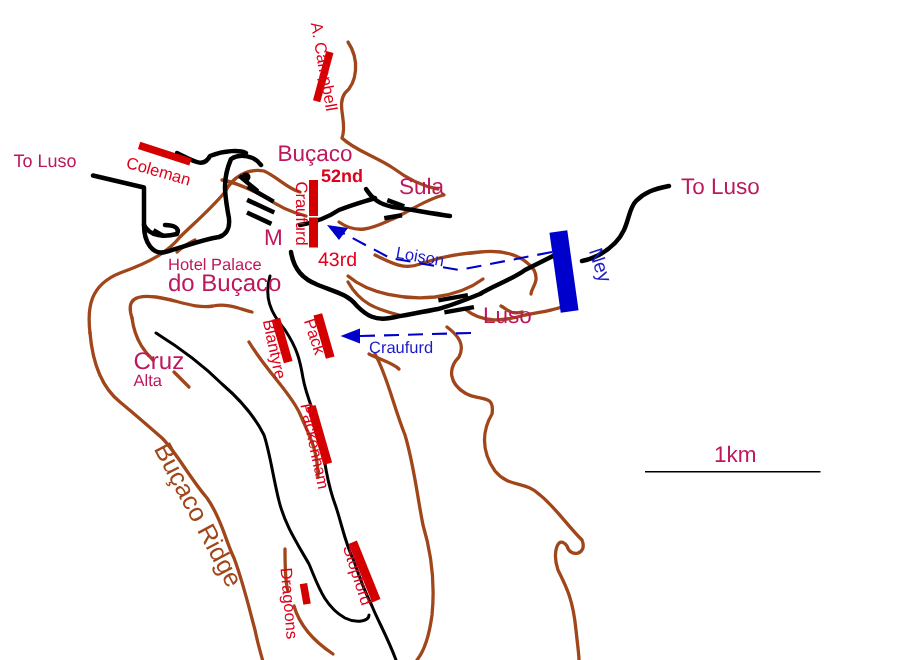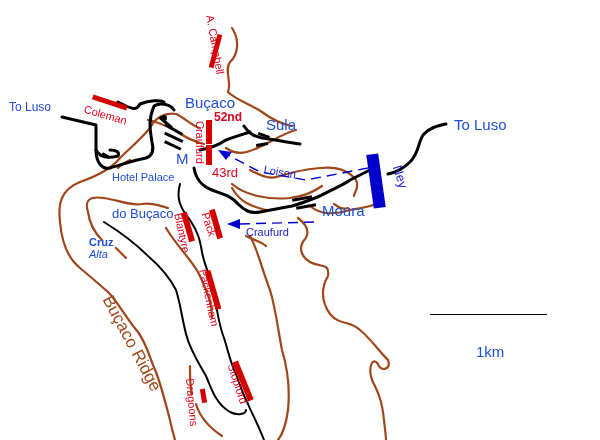--- a/index.html
+++ b/index.html
@@ -6,21 +6,21 @@
   body { width:600px; height:440px; overflow:hidden; position:relative; font-family:"Liberation Sans", sans-serif; }
   svg { position:absolute; left:0; top:0; }
   .contour { fill:none; stroke:#a0461a; stroke-width:2.2; stroke-linejoin:round; stroke-linecap:round; }
   .road { fill:none; stroke:#000; stroke-width:3; stroke-linejoin:round; stroke-linecap:round; }
   .road-thin { fill:none; stroke:#000; stroke-width:2; stroke-linejoin:round; stroke-linecap:round; }
   .unit-red { fill:#d40000; }
   .unit-blue { fill:#0000cc; }
   .arrow { fill:none; stroke:#0000cc; stroke-width:1.4; stroke-dasharray:10 6; }
   .arrowhead { fill:#0000cc; }
   .lbl { position:absolute; white-space:nowrap; font-size:15px; line-height:12px; }
-  .black { color:#1d4ed8; }
+  .black { color:#be185d; }
   .red { color:#e0001b; font-size:11px; }
   .blue { color:#1a1acc; font-size:11px; }
   .brown { color:#a0461a; font-size:17px; }
   .scale { position:absolute; left:430px; top:314px; width:117px; height:0; border-top:1.5px solid #000; }
 </style>
 </head>
 <body>
 
 <svg width="600" height="440" viewBox="0 0 600 440">
 
@@ -90,37 +90,37 @@
     <polygon class="arrowhead" points="218,150 232,152 226,160"></polygon>
     <path class="arrow" d="M314,222 L240,224"></path>
     <polygon class="arrowhead" points="227,224 240,219 240,229"></polygon>
   </g>
 </svg>
 
 <span class="lbl black" style="left:9px;top:101px;font-size:12px;">To Luso</span>
 <span class="lbl black" style="left:454px;top:119px;">To Luso</span>
 <span class="lbl black" style="left:185px;top:97px;">Buçaco</span>
 <span class="lbl black" style="left:266px;top:119px;">Sula</span>
-<span class="lbl black" style="left:322px;top:205px;">Moura</span>
+<span class="lbl black" style="left:322px;top:205px;">Luso</span>
 <span class="lbl black" style="left:176px;top:153px;">M</span>
 <span class="lbl black" style="left:112px;top:171px;font-size:11px;">Hotel Palace</span>
-<span class="lbl black" style="left:112px;top:184px;font-size:13px;margin-top:24px;">do Buçaco</span>
-<span class="lbl black" style="left:89px;top:236px;font-size:11px;font-weight:bold;">Cruz</span>
-<span class="lbl black" style="left:89px;top:248px;font-size:11px;font-style:italic;">Alta</span>
+<span class="lbl black" style="left:112px;top:184px;font-size:16px;">do Buçaco</span>
+<span class="lbl black" style="left:89px;top:236px;font-size:16px;">Cruz</span>
+<span class="lbl black" style="left:89px;top:248px;font-size:11px;">Alta</span>
 <span class="lbl brown" style="left:112px;top:294px;transform:rotate(62deg);transform-origin:left top;">Buçaco Ridge</span>
 
 <span class="lbl red" style="left:216px;top:14px;transform:rotate(80deg);transform-origin:left top;">A. Campbell</span>
 <span class="lbl red" style="left:86px;top:103px;transform:rotate(16deg);transform-origin:left top;">Coleman</span>
 <span class="lbl red" style="left:206px;top:121px;transform:rotate(90deg);transform-origin:left top;">Craufurd</span>
 <span class="lbl red" style="left:214px;top:111px;font-size:12px;font-weight:bold;">52nd</span>
 <span class="lbl red" style="left:212px;top:167px;font-size:13px;">43rd</span>
 <span class="lbl red" style="left:184px;top:212px;transform:rotate(78deg);transform-origin:left top;">Blantyre</span>
 <span class="lbl red" style="left:211px;top:211px;transform:rotate(72deg);transform-origin:left top;">Pack</span>
 <span class="lbl red" style="left:209px;top:268px;transform:rotate(78deg);transform-origin:left top;">Packenham</span>
 <span class="lbl red" style="left:237px;top:362px;transform:rotate(72deg);transform-origin:left top;">Stopford</span>
 <span class="lbl red" style="left:196px;top:378px;transform:rotate(85deg);transform-origin:left top;">Dragoons</span>
 
 <span class="lbl blue" style="left:402px;top:164px;transform:rotate(72deg);transform-origin:left top;font-size:13px;">Ney</span>
 <span class="lbl blue" style="left:265px;top:163px;transform:rotate(10deg);transform-origin:left top;">Loison</span>
 <span class="lbl blue" style="left:246px;top:226px;">Craufurd</span>
 
-<span class="lbl black" style="left:476px;top:298px;margin-top:48px;">1km</span>
+<span class="lbl black" style="left:476px;top:298px;">1km</span>
 <div class="scale"></div>
 
 </body></html>

